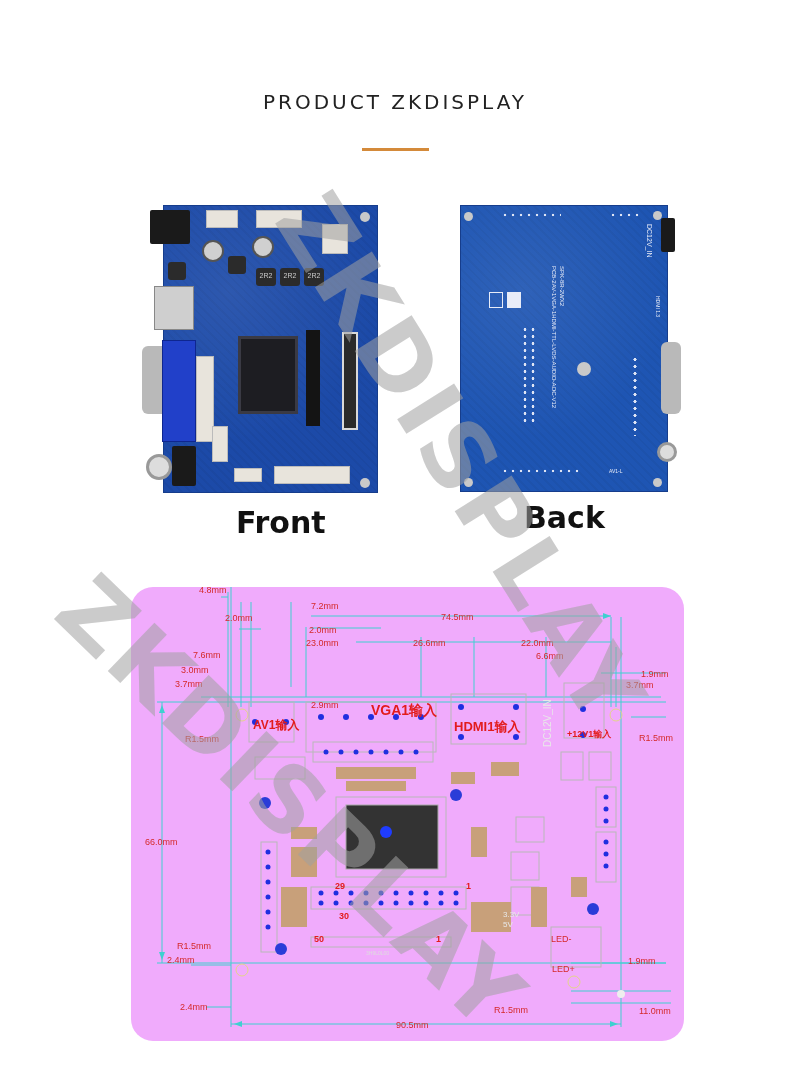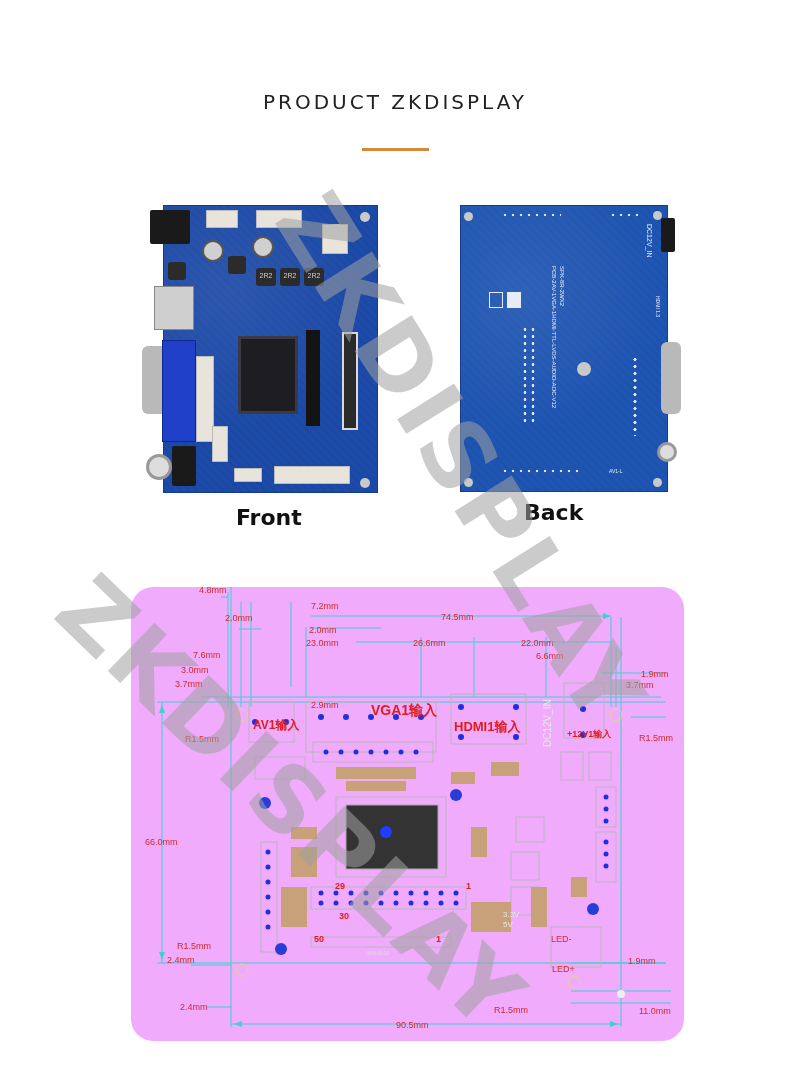--- a/index.html
+++ b/index.html
@@ -37,21 +37,21 @@
     .pinheader { background: #141414; }
     .fpc { background: #2a2a2a; border: 2px solid #d9d9d9; }
     .inductor { background: #2b2b2b; border-radius: 3px; color: #ccc; font-size: 7px; text-align:center; line-height: 16px; }
     .cap { background: #d0d0d0; border-radius: 50%; border: 2px solid #555; }
     .rca { background: #ddd; border-radius: 50%; border: 3px solid #999; }
     .hole { background: #c9c9c9; border-radius: 50%; }
 
     .back-text { position: absolute; color: #e8ecf8; font-size: 5px; white-space: nowrap; }
 
     .label {
-      position: absolute; font-family: "DejaVu Sans", sans-serif; font-size: 22px;
+      position: absolute; font-family: "DejaVu Sans", sans-serif; font-size: 30px;
       color: #111; font-weight: bold;
     }
     .label-front { left: 236px; top: 505px; }
     .label-back { left: 524px; top: 500px; }
 
     
     .drawing {
       position: absolute; left: 131px; top: 587px; width: 553px; height: 454px;
       background: #f0abfc; border-radius: 22px; overflow: hidden;
     }

